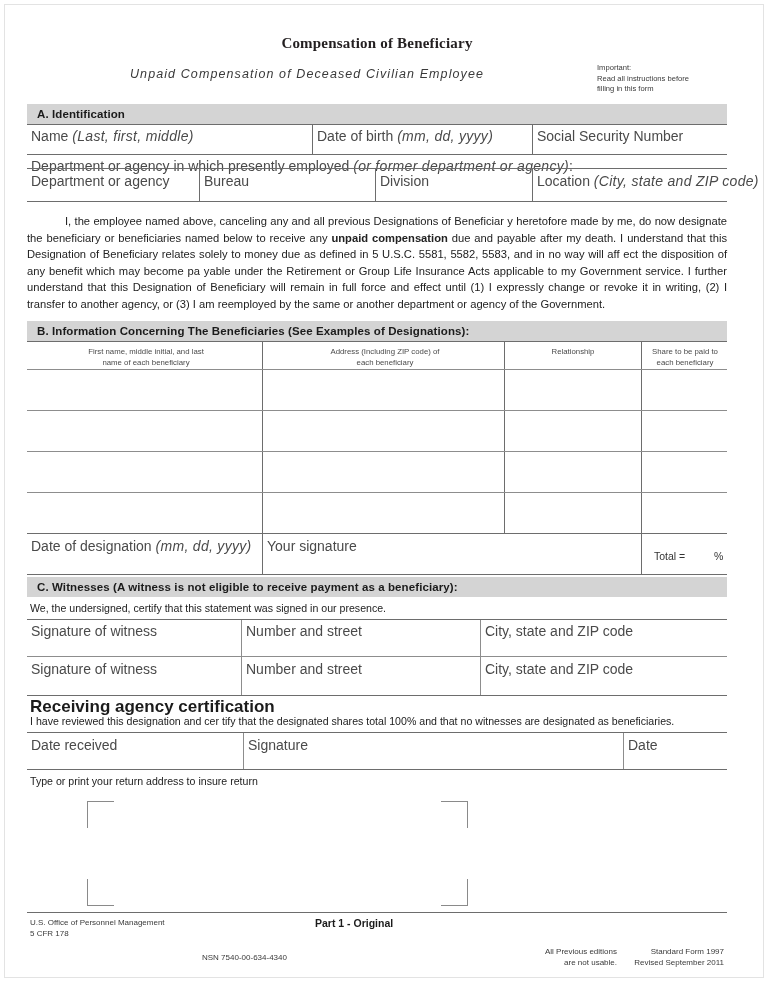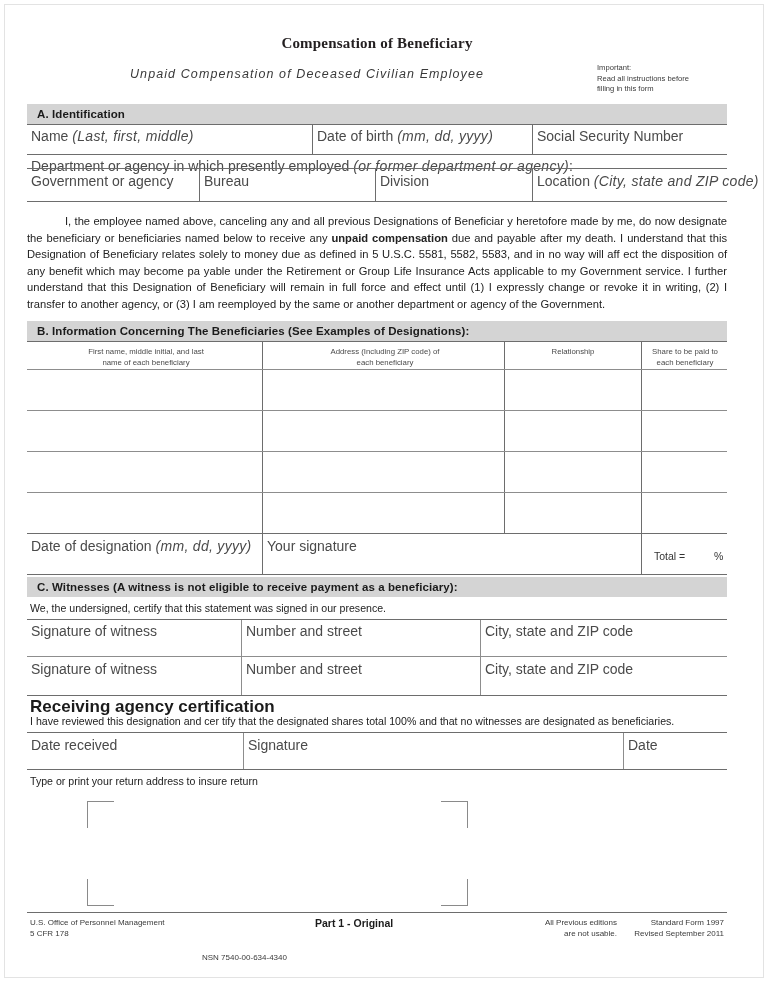--- a/index.html
+++ b/index.html
@@ -155,21 +155,21 @@
   .brk.bl { border-left: 1.5px solid #8a8a8a; border-bottom: 1.5px solid #8a8a8a; }
   .brk.br { border-right: 1.5px solid #8a8a8a; border-bottom: 1.5px solid #8a8a8a; }
 
   
   .foot {
     position: absolute;
     font-size: 8px;
     line-height: 11px;
     color: #3a3a3a;
   }
-  .foot.right { text-align: right; }
+  .foot.right { text-align: right; margin-top: 29px; }
   .foot.center {
     font-weight: bold;
     font-size: 10.5px;
     color: #1b1b1b;
   }
 </style>
 </head>
 <body>
 
 <div id="page">
@@ -208,21 +208,21 @@
         <span>Department or agency in which presently employed</span>
         <i>(or former department or agency)</i><span>:</span>
       </div>
       <div class="hline" style="top:163px;"></div>
 
       <div class="vline" style="left:172px; top:164px; height:32px;"></div>
       <div class="vline" style="left:348px; top:164px; height:32px;"></div>
       <div class="vline" style="left:505px; top:164px; height:32px;"></div>
       <div class="hline" style="top:196px;"></div>
 
-      <div class="flabel" style="left:4px; top:168px;">Government or agency</div>
+      <div class="flabel" style="left:4px; top:168px;">Department or agency</div>
       <div style="position:absolute;left:3px;top:178px;width:165px;height:16px;"></div>
 
       <div class="flabel" style="left:177px; top:168px;">Bureau</div>
       <div style="position:absolute;left:176px;top:178px;width:168px;height:16px;"></div>
 
       <div class="flabel" style="left:353px; top:168px;">Division</div>
       <div style="position:absolute;left:352px;top:178px;width:149px;height:16px;"></div>
 
       <div class="flabel" style="left:510px; top:168px;">
         <span>Location</span>

